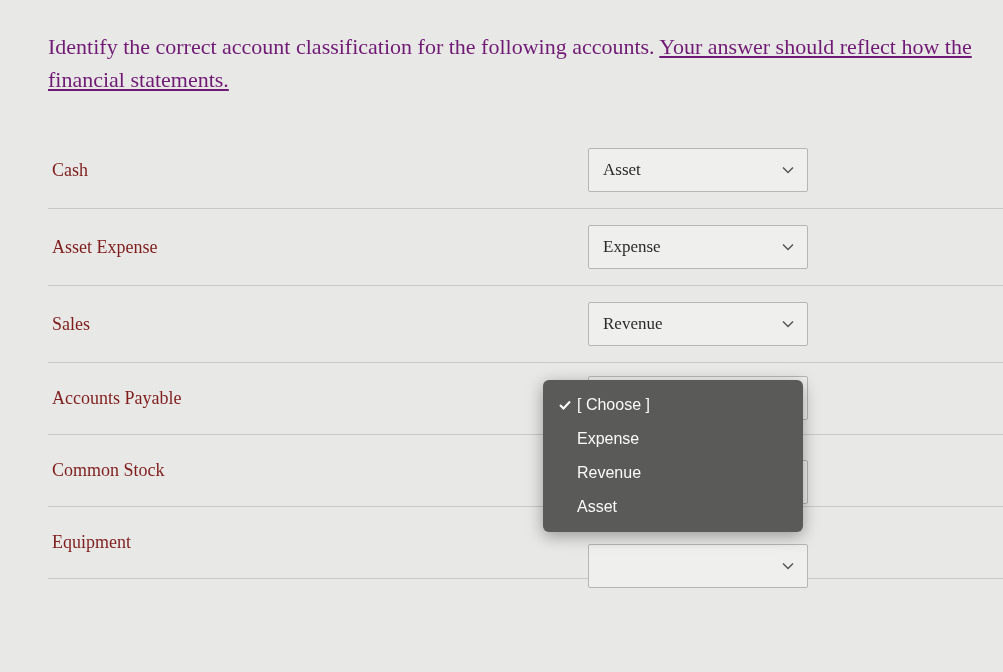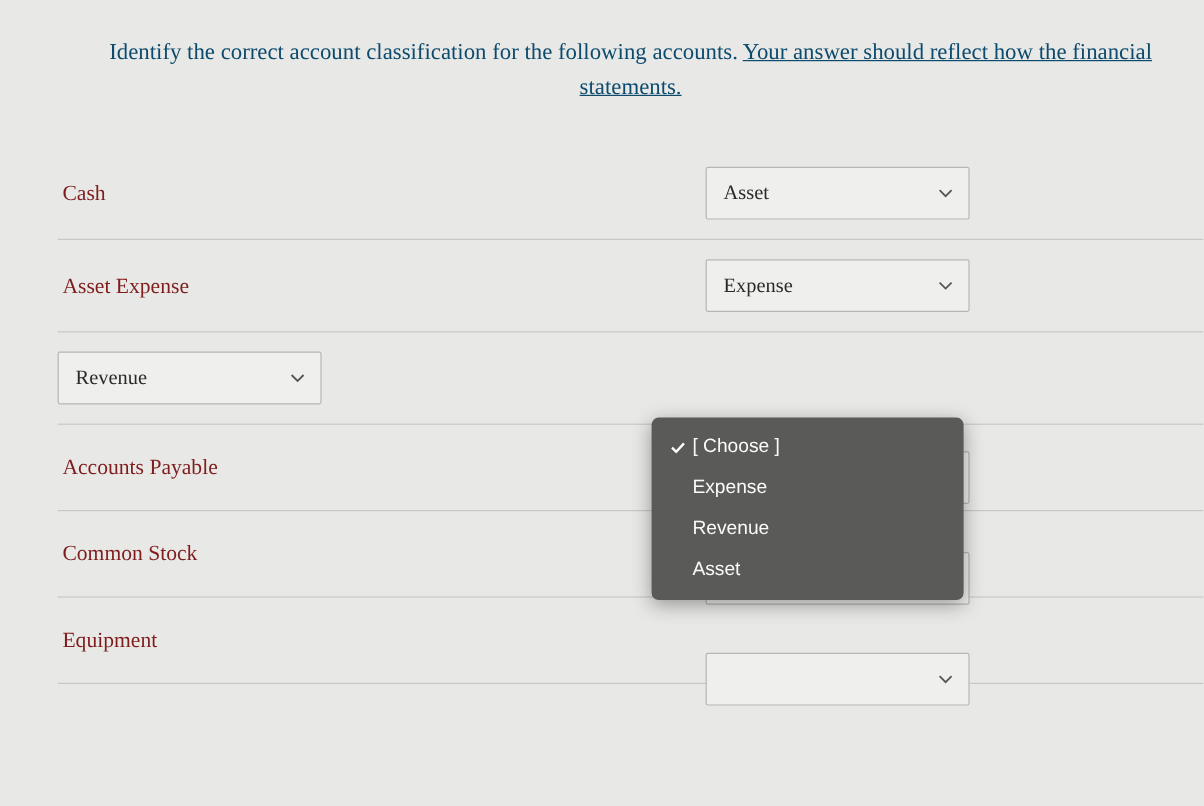--- a/index.html
+++ b/index.html
@@ -12,25 +12,24 @@
       background: #e8e8e6;
       width: 1003px;
       height: 672px;
       overflow: hidden;
       position: relative;
     }
     .container {
       padding: 30px 0 0 48px;
     }
     .instruction {
-      font-size: 19px;
-      color: #0c4a6e;
+      font-size: 22px;
+      color: #701a75;
       line-height: 1.5;
       margin-bottom: 36px;
-      text-align: center;
     }
     .underline {
       text-decoration: underline;
     }
     .row {
       display: flex;
       align-items: center;
       border-bottom: 1px solid #cac8c4;
       padding: 16px 0;
       min-height: 72px;
@@ -66,21 +65,21 @@
       align-items: center;
       justify-content: center;
     }
     .chevron svg {
       width: 12px;
       height: 8px;
     }
     .dropdown-menu {
       position: absolute;
       left: 543px;
-      top: 348px;
+      top: 380px;
       width: 260px;
       background: #5a5a58;
       border-radius: 6px;
       box-shadow: 0 4px 16px rgba(0,0,0,0.35);
       padding: 8px 0;
       z-index: 10;
     }
     .dropdown-item {
       display: flex;
       align-items: center;
@@ -151,20 +150,21 @@
         <span class="chevron">
           <svg viewBox="0 0 12 8">
               <path d="M1 1.5 L6 6.5 L11 1.5" stroke="#555" stroke-width="1.5" fill="none"></path>
             </svg>
         </span>
       </div>
     </div>
   </div>
 
   <div class="row">
+    <div class="row-label">Sales</div>
     <div class="select-wrap">
       <div class="select-box">
         <span>Revenue</span>
         <span class="chevron">
           <svg viewBox="0 0 12 8">
               <path d="M1 1.5 L6 6.5 L11 1.5" stroke="#555" stroke-width="1.5" fill="none"></path>
             </svg>
         </span>
       </div>
     </div>

